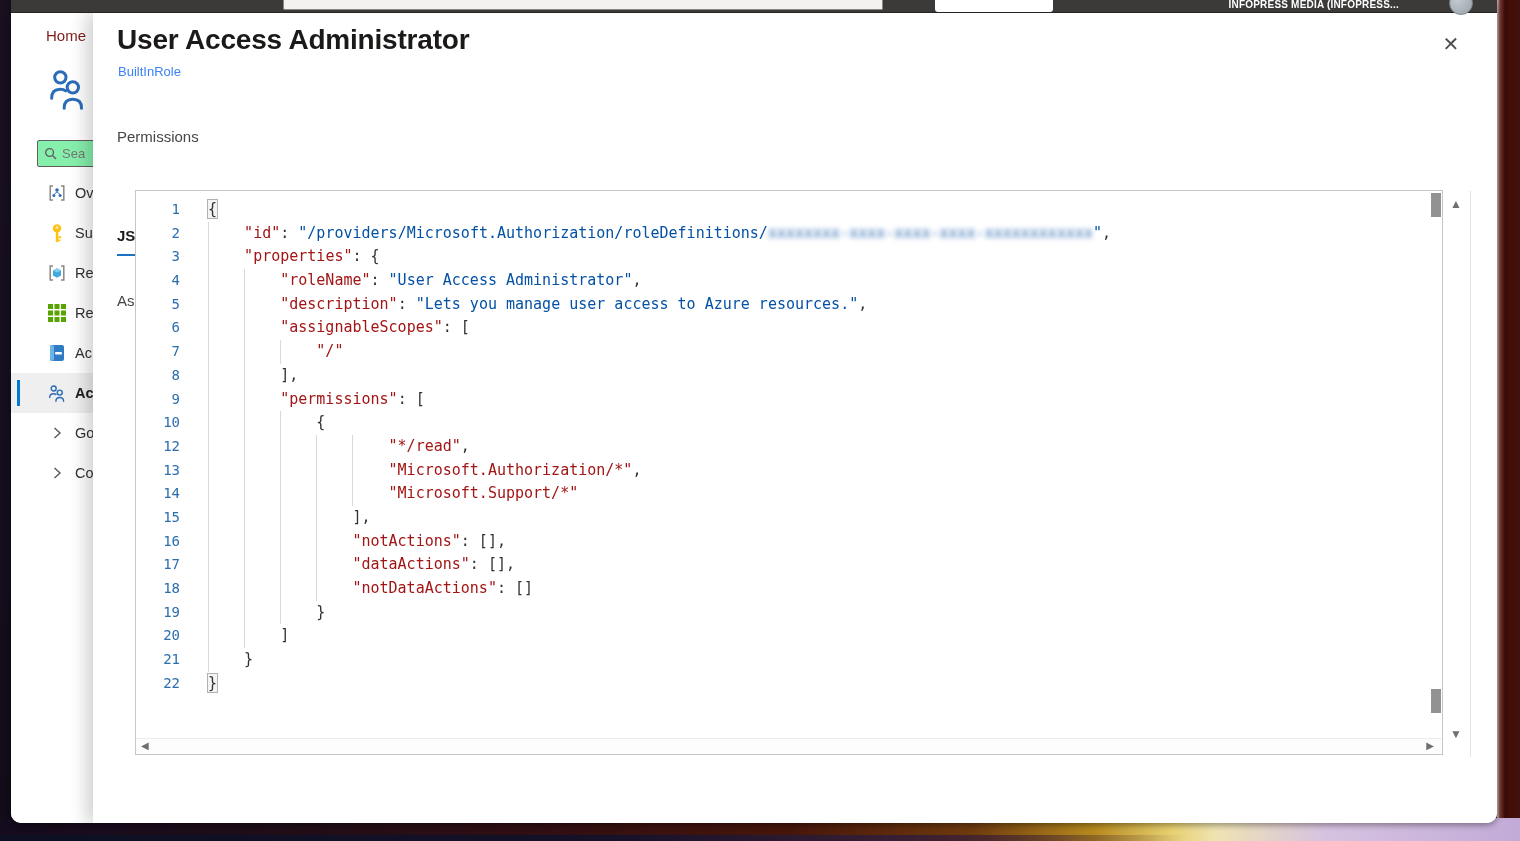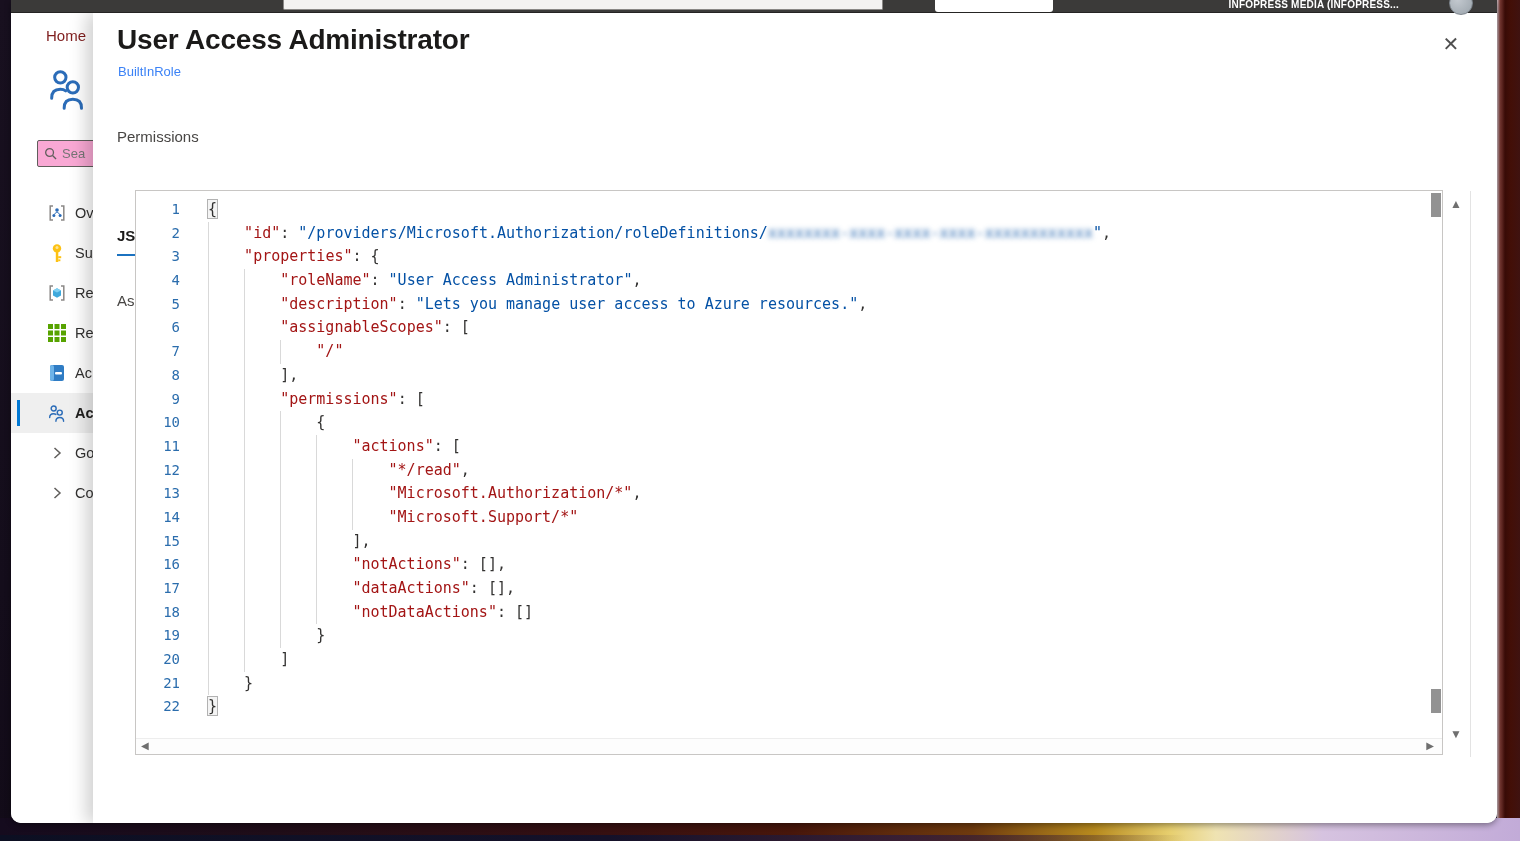--- a/index.html
+++ b/index.html
@@ -26,23 +26,23 @@
   .topbar-tenant { position:absolute; right:98px; top:-3px; height:15px; overflow:hidden; color:#ffffff;
                    font-size:10px; font-weight:bold; letter-spacing:.2px; line-height:15px; }
   .topbar-avatar { position:absolute; right:24px; top:-9px; width:24px; height:24px; border-radius:50%;
                    background:radial-gradient(circle at 35% 35%, #c3c9cf, #9aa3ab); border:1px solid #7d858d; }
 
   
   .sidebar { position:absolute; left:0; top:13px; width:82px; bottom:0; background:#ffffff; overflow:hidden; }
   .home-link { position:absolute; left:35px; top:14px; color:#7f1d1d; font-size:15px; cursor:pointer; white-space:nowrap; }
   .blade-icon { position:absolute; left:36px; top:52px; }
   .side-search { position:absolute; left:26px; top:127px; width:70px; height:27px; border:1px solid #605e5c; border-radius:2px;
-                 background:#f9a8d4; display:flex; align-items:center; padding-left:6px; gap:5px; }
+                 background:#86efac; display:flex; align-items:center; padding-left:6px; gap:5px; }
   .side-search input { border:none; outline:none; width:34px; font-size:13px; color:#484644; font-family:"Liberation Sans",sans-serif; background:transparent; }
-  .nav { position:absolute; left:0; top:180px; width:100%; }
+  .nav { position:absolute; left:0; top:160px; width:100%; }
   .nav-item { position:relative; height:40px; display:flex; align-items:center; cursor:pointer; }
   .nav-item .nicon { position:absolute; left:36px; width:20px; height:20px; display:flex; align-items:center; justify-content:center; }
   .nav-item .nlabel { position:absolute; left:64px; font-size:14.5px; color:#323130; white-space:nowrap; }
   .nav-item.selected { background:#efefef; }
   .nav-item.selected .nlabel { font-weight:bold; color:#201f1e; }
   .nav-item.selected::before { content:""; position:absolute; left:6px; top:7px; width:3px; height:26px; background:#0078d4; }
 
   
   .panel { position:absolute; left:82px; top:13px; right:0; bottom:0; background:#ffffff; box-shadow:-7px 0 16px rgba(0,0,0,.18); }
   .panel-title { position:absolute; left:24px; top:11px; font-size:28px; font-weight:bold; color:#1b1a19; letter-spacing:-.2px; }
@@ -226,21 +226,20 @@
           <div class="line"><span class="ln">1</span><span class="code"><span class="tk-m">{</span></span></div>
           <div class="line"><span class="ln">2</span><span class="code"><span class="guide"></span><span class="tk-red">"id"</span><span class="tk-p">: </span><span class="tk-blue">"/providers/Microsoft.Authorization/roleDefinitions/</span><span class="tk-blur">xxxxxxxx-xxxx-xxxx-xxxx-xxxxxxxxxxxx</span><span class="tk-blue">"</span><span class="tk-p">,</span></span></div>
           <div class="line"><span class="ln">3</span><span class="code"><span class="guide"></span><span class="tk-red">"properties"</span><span class="tk-p">: {</span></span></div>
           <div class="line"><span class="ln">4</span><span class="code"><span class="guide"></span><span class="guide"></span><span class="tk-red">"roleName"</span><span class="tk-p">: </span><span class="tk-blue">"User Access Administrator"</span><span class="tk-p">,</span></span></div>
           <div class="line"><span class="ln">5</span><span class="code"><span class="guide"></span><span class="guide"></span><span class="tk-red">"description"</span><span class="tk-p">: </span><span class="tk-blue">"Lets you manage user access to Azure resources."</span><span class="tk-p">,</span></span></div>
           <div class="line"><span class="ln">6</span><span class="code"><span class="guide"></span><span class="guide"></span><span class="tk-red">"assignableScopes"</span><span class="tk-p">: [</span></span></div>
           <div class="line"><span class="ln">7</span><span class="code"><span class="guide"></span><span class="guide"></span><span class="guide"></span><span class="tk-red">"/"</span></span></div>
           <div class="line"><span class="ln">8</span><span class="code"><span class="guide"></span><span class="guide"></span><span class="tk-p">],</span></span></div>
           <div class="line"><span class="ln">9</span><span class="code"><span class="guide"></span><span class="guide"></span><span class="tk-red">"permissions"</span><span class="tk-p">: [</span></span></div>
           <div class="line"><span class="ln">10</span><span class="code"><span class="guide"></span><span class="guide"></span><span class="guide"></span><span class="tk-p">{</span></span></div>
-          <div class="line"><span class="ln">11</span><span class="code"><span class="guide"></span><span class="guide"></span><span class="guide"></span><span class="guide"></span><span class="tk-red">"actions"</span><span class="tk-p">: [</span></span></div>
           <div class="line"><span class="ln">12</span><span class="code"><span class="guide"></span><span class="guide"></span><span class="guide"></span><span class="guide"></span><span class="guide"></span><span class="tk-red">"*/read"</span><span class="tk-p">,</span></span></div>
           <div class="line"><span class="ln">13</span><span class="code"><span class="guide"></span><span class="guide"></span><span class="guide"></span><span class="guide"></span><span class="guide"></span><span class="tk-red">"Microsoft.Authorization/*"</span><span class="tk-p">,</span></span></div>
           <div class="line"><span class="ln">14</span><span class="code"><span class="guide"></span><span class="guide"></span><span class="guide"></span><span class="guide"></span><span class="guide"></span><span class="tk-red">"Microsoft.Support/*"</span></span></div>
           <div class="line"><span class="ln">15</span><span class="code"><span class="guide"></span><span class="guide"></span><span class="guide"></span><span class="guide"></span><span class="tk-p">],</span></span></div>
           <div class="line"><span class="ln">16</span><span class="code"><span class="guide"></span><span class="guide"></span><span class="guide"></span><span class="guide"></span><span class="tk-red">"notActions"</span><span class="tk-p">: [],</span></span></div>
           <div class="line"><span class="ln">17</span><span class="code"><span class="guide"></span><span class="guide"></span><span class="guide"></span><span class="guide"></span><span class="tk-red">"dataActions"</span><span class="tk-p">: [],</span></span></div>
           <div class="line"><span class="ln">18</span><span class="code"><span class="guide"></span><span class="guide"></span><span class="guide"></span><span class="guide"></span><span class="tk-red">"notDataActions"</span><span class="tk-p">: []</span></span></div>
           <div class="line"><span class="ln">19</span><span class="code"><span class="guide"></span><span class="guide"></span><span class="guide"></span><span class="tk-p">}</span></span></div>
           <div class="line"><span class="ln">20</span><span class="code"><span class="guide"></span><span class="guide"></span><span class="tk-p">]</span></span></div>
           <div class="line"><span class="ln">21</span><span class="code"><span class="guide"></span><span class="tk-p">}</span></span></div>

